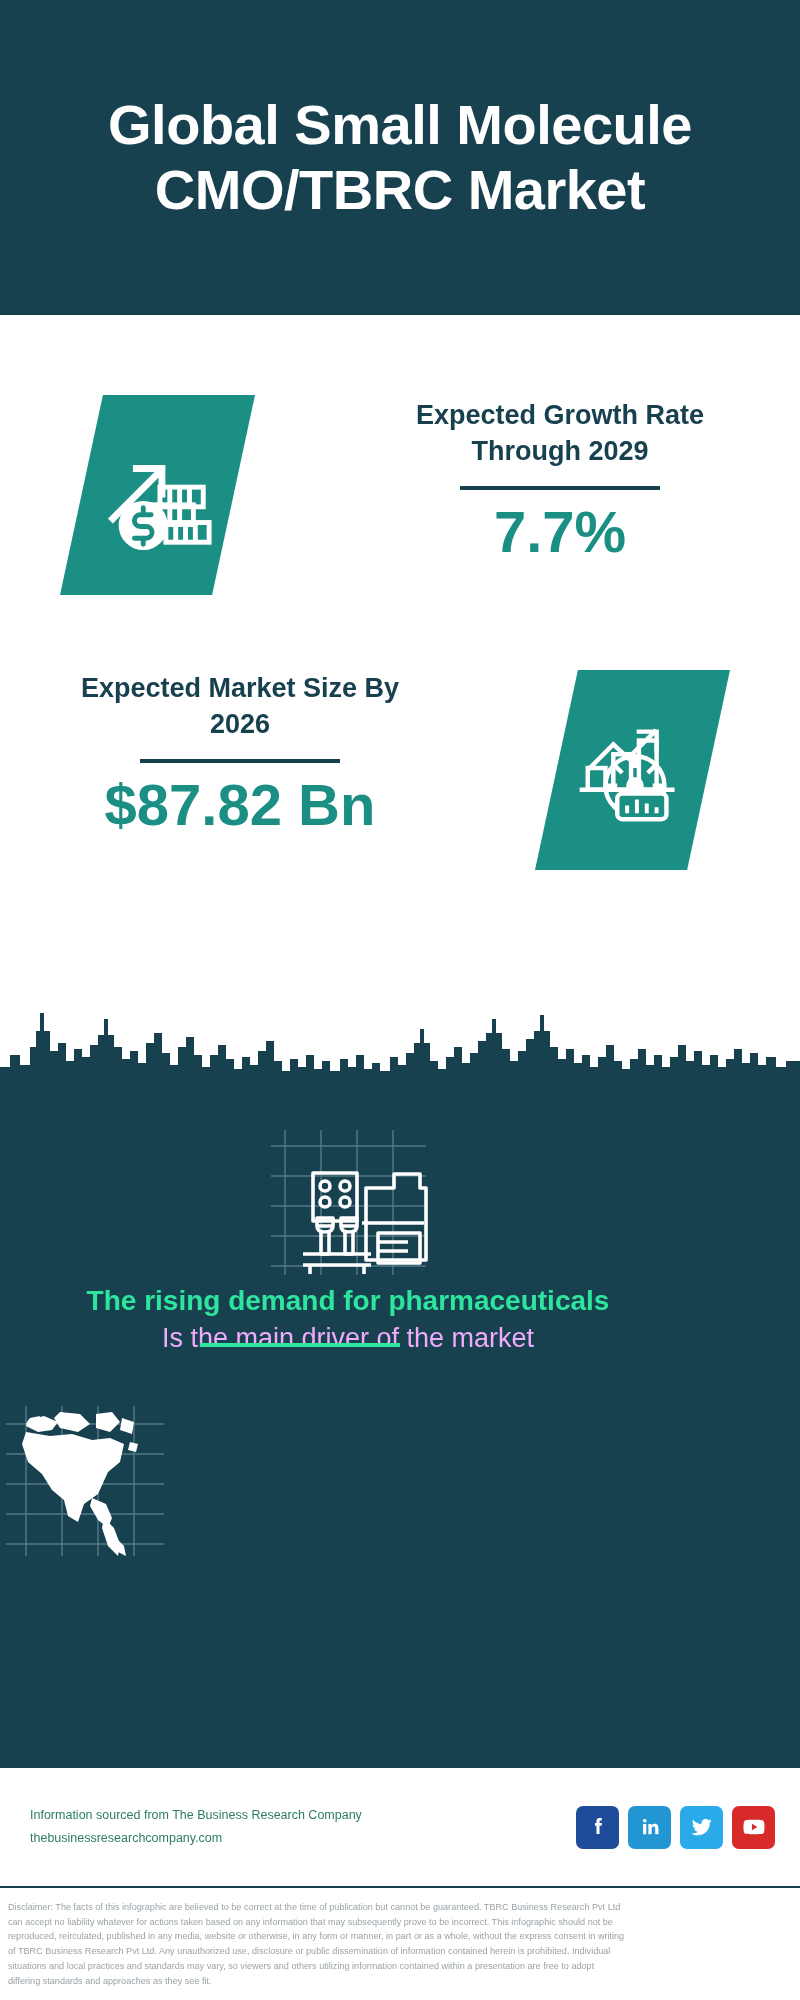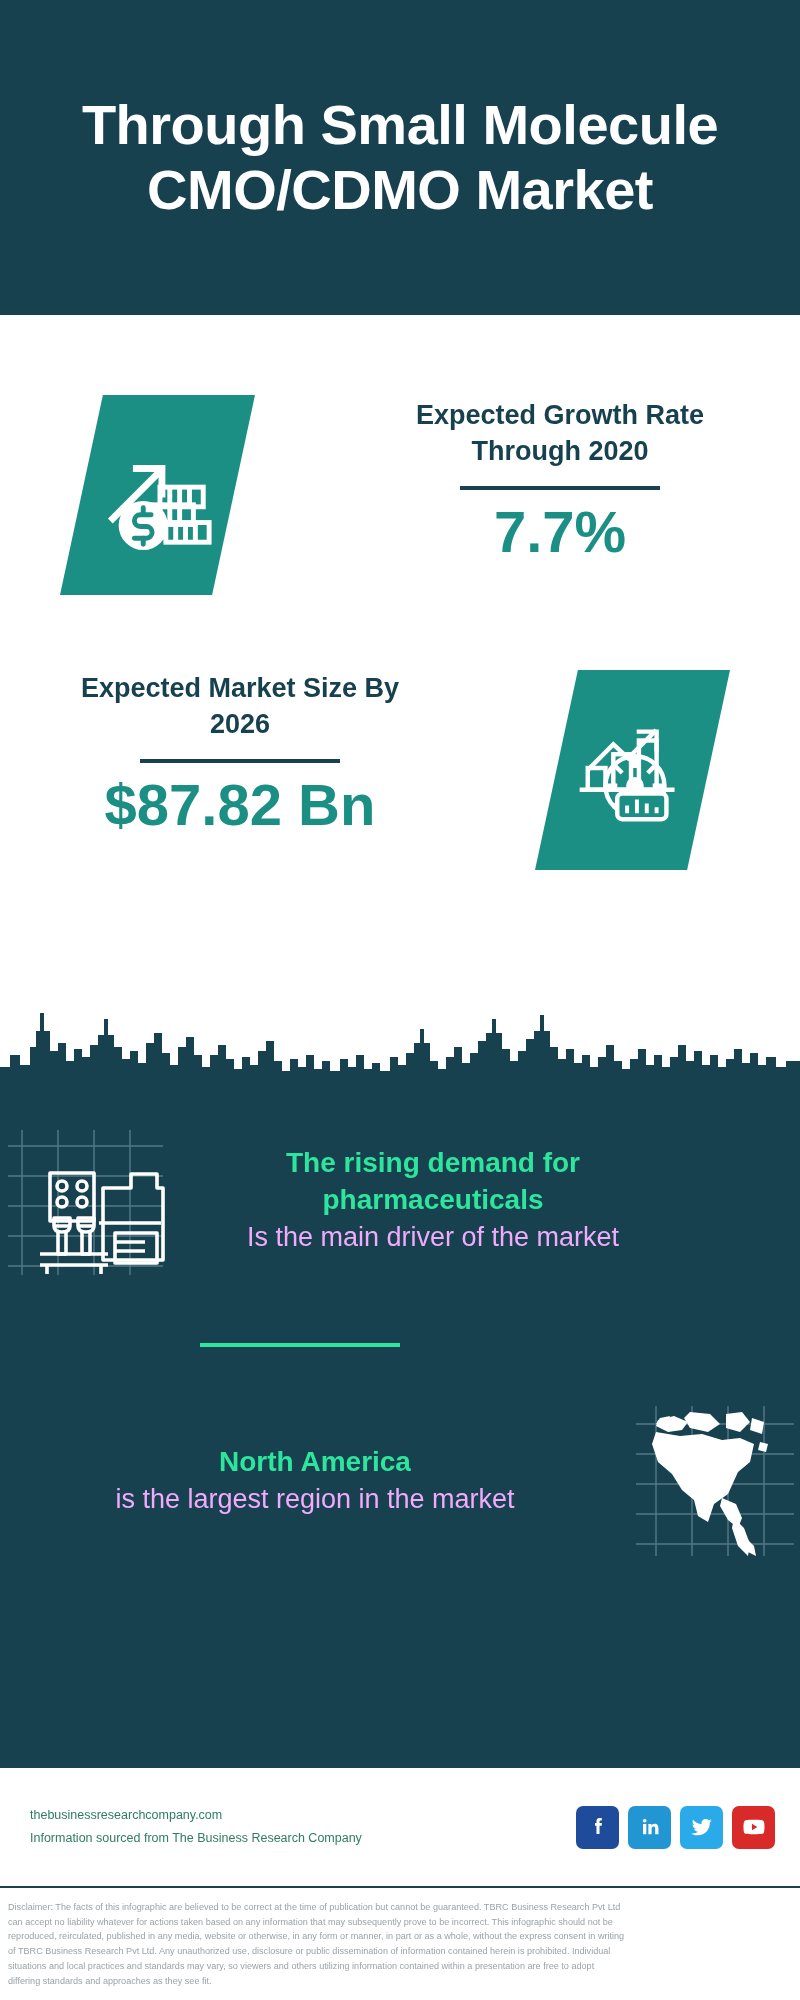--- a/index.html
+++ b/index.html
@@ -84,21 +84,21 @@
 
   
   .dark-zone{
     position:absolute;
     left:0; top:1088px;
     width:800px; height:680px;
     background:#18414F;
   }
 
   .row{ position:absolute; display:flex; align-items:center; }
-  .row.driver{ left:0; top:30px; width:696px; }
+  .row.driver{ left:0; top:30px; width:696px;flex-direction:column; }
   .row.region{ left:0; top:310px; width:800px; }
 
   .icon-box{
     width:170px; height:165px;
     position:relative;
     flex:0 0 auto;
   }
   .icon-box svg{ position:absolute; left:0; top:0; width:170px; height:165px; }
 
   .row-text{
@@ -163,21 +163,21 @@
     line-height:1.62;
     text-align:left;
   }
 </style>
 </head>
 <body>
 
 <div class="page">
 
   <div class="header">
-    <div class="header-title">Through Small Molecule CMO/CDMO Market</div>
+    <div class="header-title">Global Small Molecule CMO/TBRC Market</div>
   </div>
 
   <div class="white-zone">
 
     <div class="para left">
       <svg viewBox="0 0 120 120">
         <g fill="none" stroke="#ffffff" stroke-width="7" stroke-linecap="square">
           <path d="M14 84 L60 38"></path>
           <path d="M38 33 L64 33 L64 59" stroke-linejoin="miter"></path>
         </g>
@@ -191,21 +191,21 @@
         </g>
         <circle cx="45" cy="91" r="25" fill="#ffffff"></circle>
         <g stroke="#1C8F85" stroke-width="5" fill="none" stroke-linecap="round">
           <path d="M53 80 h-11 a6 6 0 0 0 0 12 h6 a6 6 0 0 1 0 12 h-12"></path>
           <path d="M45 73 v6 M45 104 v6"></path>
         </g>
       </svg>
     </div>
 
     <div class="stat one">
-      <div class="stat-label">Expected Growth Rate Through 2020</div>
+      <div class="stat-label">Expected Growth Rate Through 2029</div>
       <div class="stat-rule"></div>
       <div class="stat-value">7.7%</div>
     </div>
 
     <div class="stat two">
       <div class="stat-label">Expected Market Size By 2026</div>
       <div class="stat-rule"></div>
       <div class="stat-value">$87.82 Bn</div>
     </div>
 
@@ -293,24 +293,20 @@
       </div>
       <div class="row-text">
         <div class="hl">The rising demand for pharmaceuticals</div>
         <div class="sub">Is the main driver of the market</div>
       </div>
     </div>
 
     <div class="mid-rule"></div>
 
     <div class="row region">
-      <div class="row-text">
-        <div class="hl">North America</div>
-        <div class="sub">is the largest region in the market</div>
-      </div>
       <div class="icon-box">
         <svg viewBox="0 0 170 165">
           <g stroke="#5E8392" stroke-width="1.4" opacity="0.85">
             <path d="M26 8 v150 M62 8 v150 M98 8 v150 M134 8 v150"></path>
             <path d="M6 26 h158 M6 56 h158 M6 86 h158 M6 116 h158 M6 146 h158"></path>
           </g>
           <g fill="#ffffff">
             <path d="M28 22 l16 -4 l14 6 l-6 8 l-14 2 l-12 -6 z"></path>
             <path d="M60 14 l20 2 l10 10 l-12 8 l-18 -4 l-6 -10 z"></path>
             <path d="M96 16 l16 -2 l8 10 l-10 10 l-14 -4 z"></path>
@@ -325,22 +321,22 @@
             <path d="M130 44 l8 2 l-2 8 l-8 -2 z"></path>
           </g>
         </svg>
       </div>
     </div>
 
   </div>
 
   <div class="footer">
     <div class="source">
+      <div>Information sourced from The Business Research Company</div>
       <div>thebusinessresearchcompany.com</div>
-      <div>Information sourced from The Business Research Company</div>
     </div>
     <div class="socials">
       <div class="sbtn fb">
         <svg viewBox="0 0 24 24">
           <path d="M15.6 8.2h-2.2V6.9c0-.6.4-.8.7-.8h1.4V3.6h-2C11.2 3.6 10.6 5.3 10.6 6.4v1.8H9.2v2.6h1.4v7.6h2.8v-7.6h2l.2-2.6z"></path>
         </svg>
       </div>
       <div class="sbtn li">
         <svg viewBox="0 0 24 24">
           <path d="M5.6 9.2h3v9.4h-3V9.2zm1.5-4.6c1 0 1.7.7 1.7 1.6S8.1 7.8 7.1 7.8s-1.7-.7-1.7-1.6.7-1.6 1.7-1.6zM10.4 9.2h2.9v1.3h.1c.4-.8 1.4-1.6 2.8-1.6 3 0 3.6 2 3.6 4.5v5.2h-3v-4.6c0-1.1 0-2.5-1.5-2.5s-1.8 1.2-1.8 2.4v4.7h-3V9.2z"></path>

